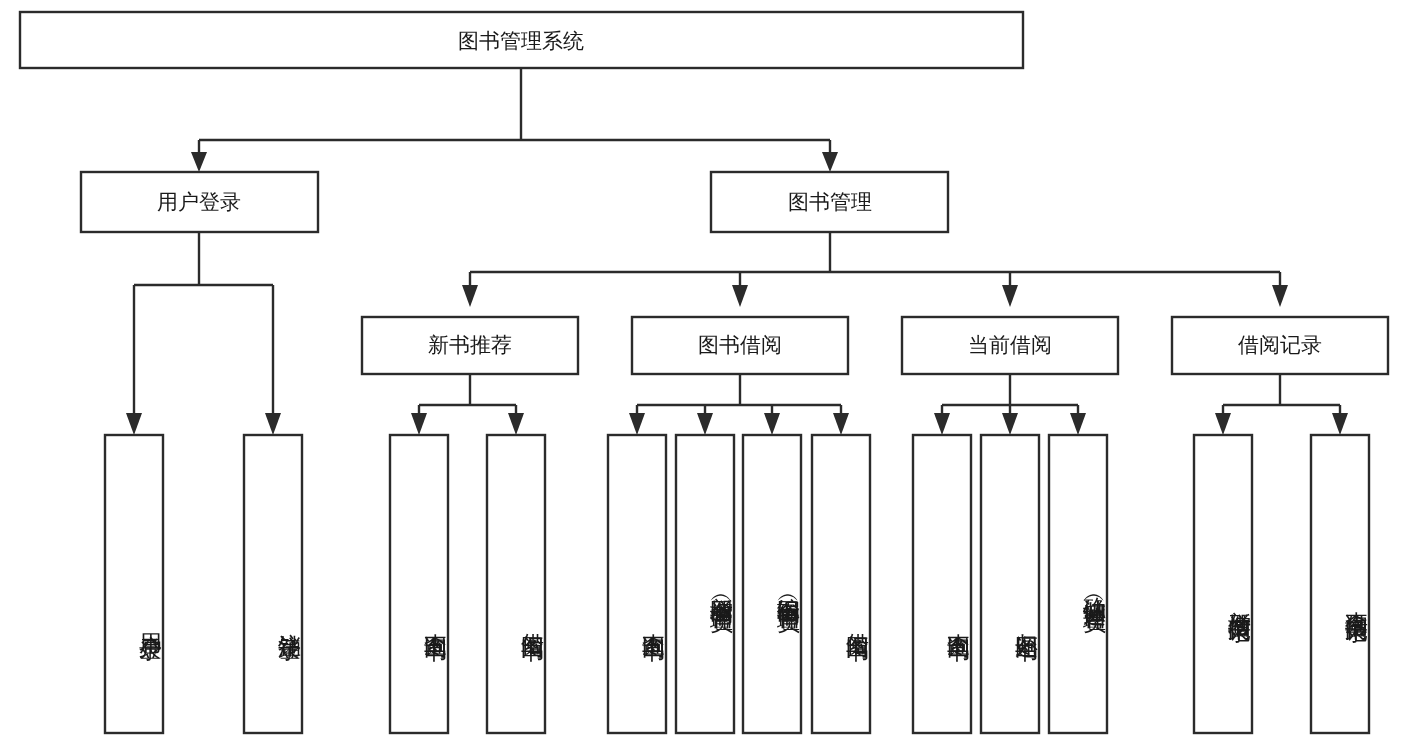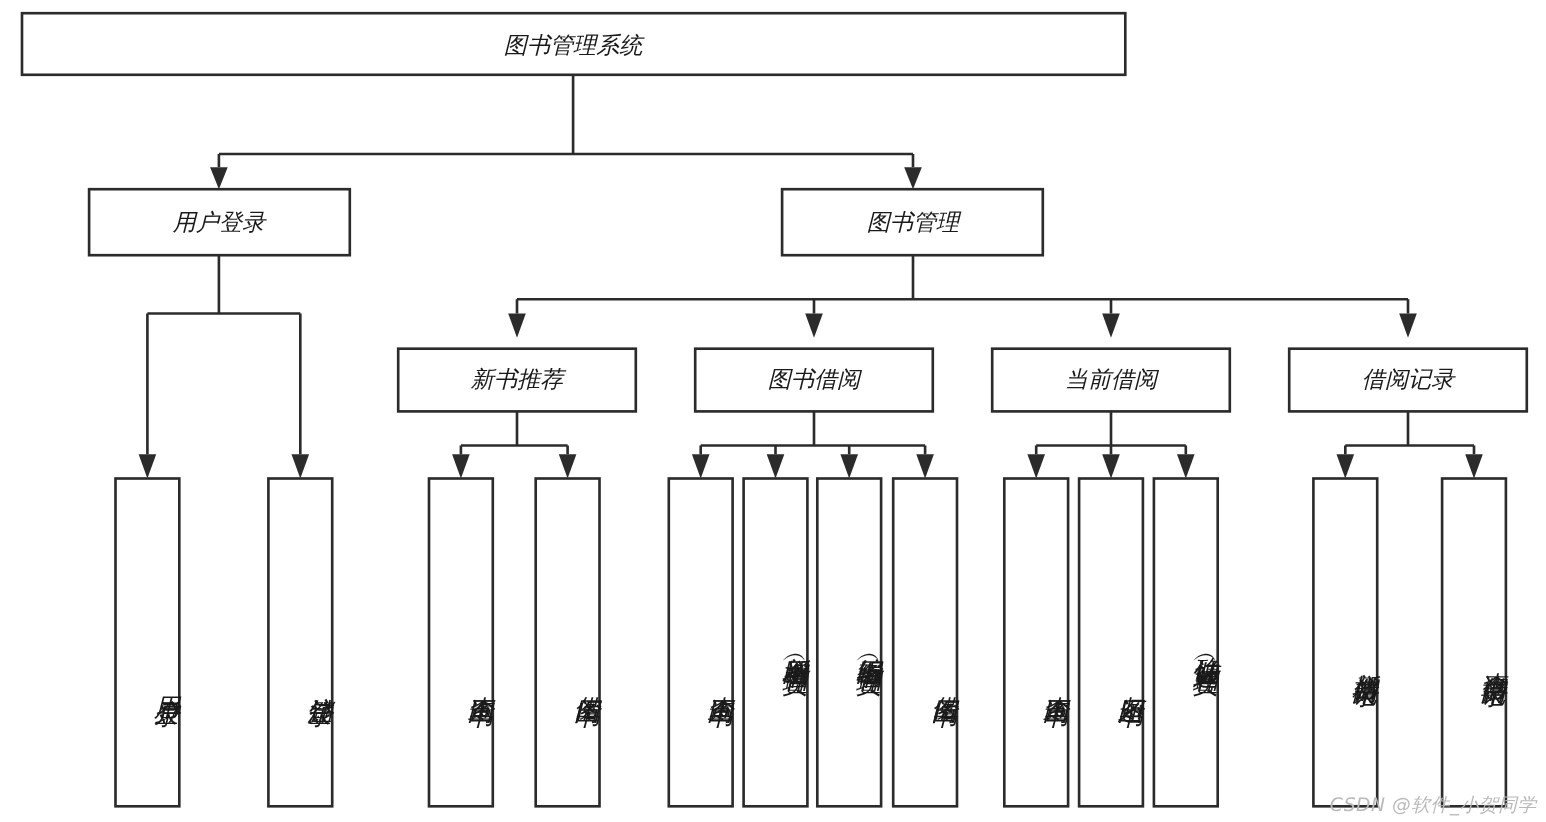--- a/index.html
+++ b/index.html
@@ -11,21 +11,20 @@
     width: 1405px;
     height: 747px;
     font-family: "DejaVu Sans", "Liberation Sans", sans-serif;
     overflow: hidden;
   }
   #diagram-root {
     position: relative;
     width: 1405px;
     height: 747px;
     background: #ffffff;
-    font-style: italic;
   }
   svg.flowchart {
     position: absolute;
     left: 0;
     top: 0;
     width: 1405px;
     height: 747px;
     display: block;
   }
   .node-box {
@@ -222,15 +221,14 @@
   <div class="node-label-v" style="left:743px; top:443px; width:58px; height:290px;">编辑图书（管理员）</div>
   <div class="node-label-v" style="left:812px; top:505px; width:58px; height:228px;">借阅图书</div>
 
   <div class="node-label-v" style="left:913px; top:505px; width:58px; height:228px;">查询图书</div>
   <div class="node-label-v" style="left:981px; top:505px; width:58px; height:228px;">归还图书</div>
   <div class="node-label-v" style="left:1049px; top:443px; width:58px; height:290px;">确认归还（管理员）</div>
 
   <div class="node-label-v" style="left:1194px; top:465px; width:58px; height:268px;">新增借阅记录</div>
   <div class="node-label-v" style="left:1311px; top:465px; width:58px; height:268px;">查询借阅记录</div>
 
-  <div class="watermark">CSDN @软件_小贺同学</div>
 
 </div>
 
 </body></html>

